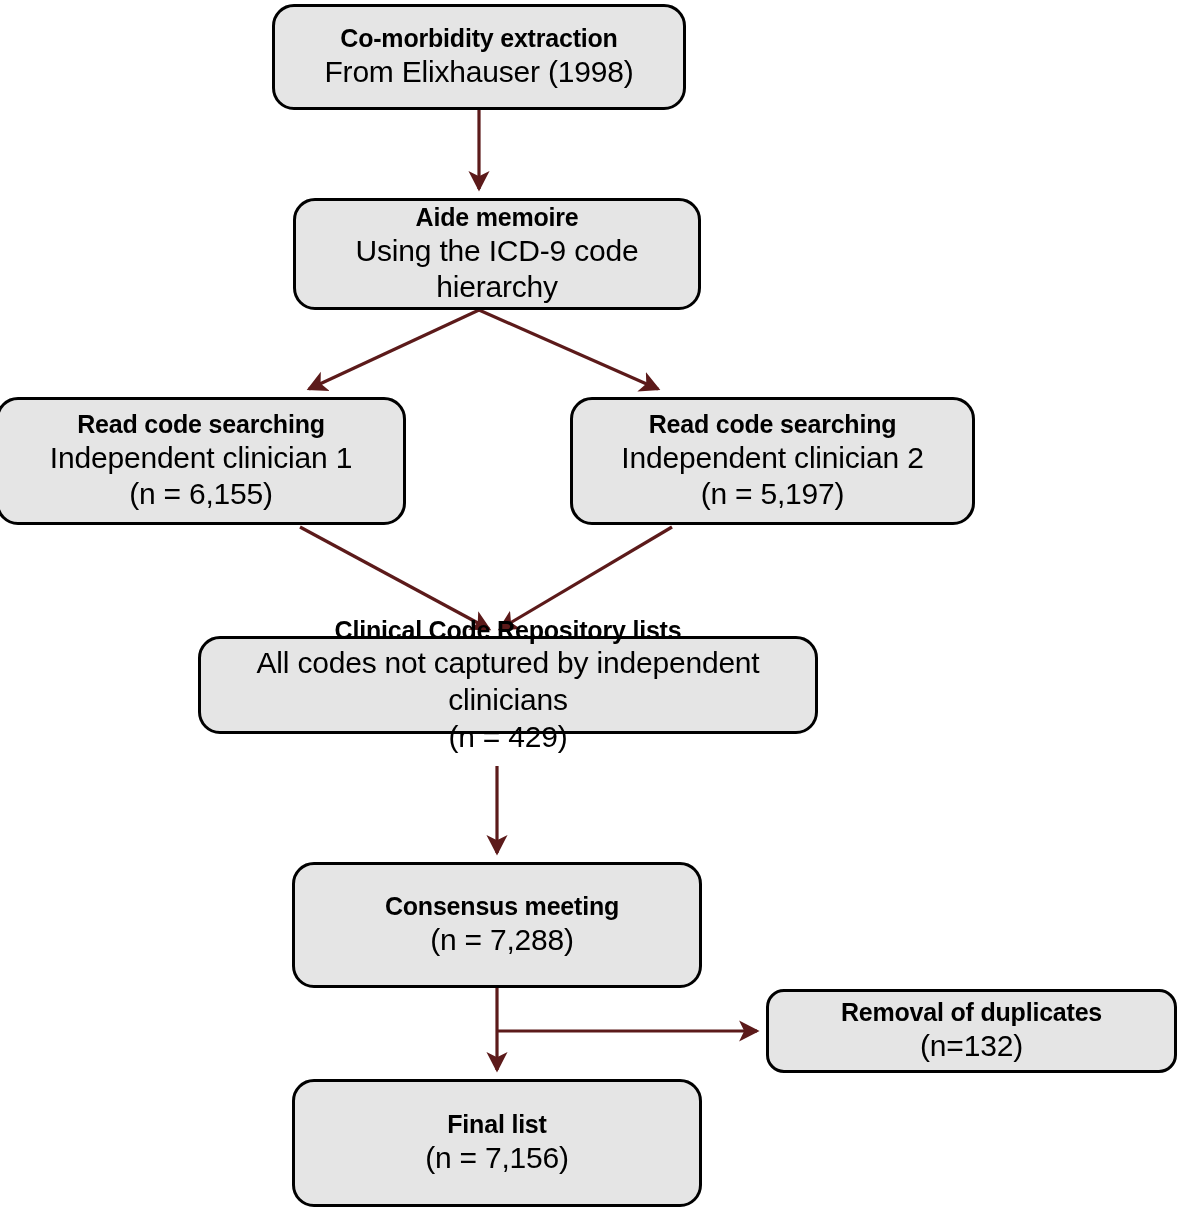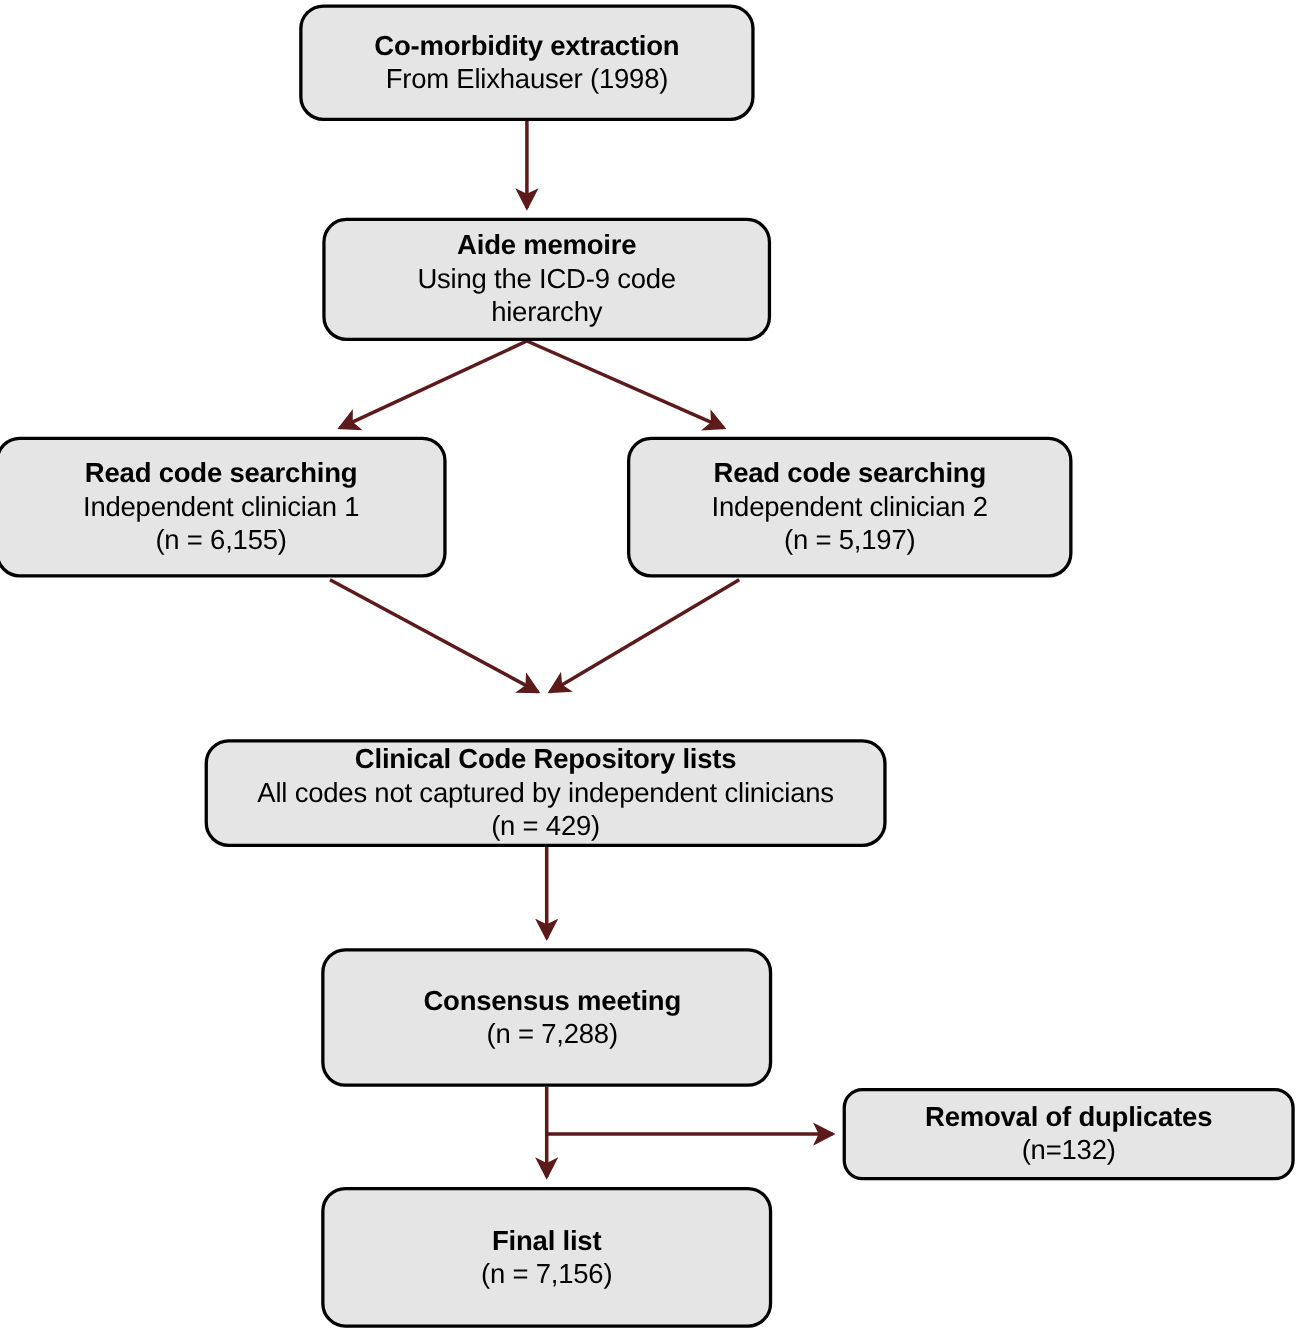--- a/index.html
+++ b/index.html
@@ -40,30 +40,30 @@
     padding: 4px 10px;
   }
   .node-title {
     font-weight: bold;
     font-size: 25px;
     line-height: 1.22;
     letter-spacing: -0.2px;
   }
   .node-line {
     font-weight: normal;
-    font-size: 25px;
+    font-size: 30px;
     line-height: 1.22;
     letter-spacing: -0.2px;
   }
   
   #node-comorbidity      { left: 272px; top: 4px;    width: 414px;  height: 106px; }
   #node-aide-memoire     { left: 277px; top: 198px;  width: 408px;  height: 112px; margin-left: 16px; }
   #node-clinician-1      { left: -4px;  top: 397px;  width: 410px;  height: 128px; }
   #node-clinician-2      { left: 570px; top: 397px;  width: 405px;  height: 128px; }
-  #node-repository       { left: 186px; top: 636px;  width: 620px;  height: 98px; margin-top: 36px; }
+  #node-repository       { left: 198px; top: 636px;  width: 620px;  height: 98px; }
   #node-consensus        { left: 292px; top: 862px;  width: 410px;  height: 126px; padding-left: 20px; }
   #node-removal          { left: 766px; top: 989px;  width: 411px;  height: 84px;  border-radius: 18px; text-align: right; }
   #node-final            { left: 292px; top: 1079px; width: 410px;  height: 128px; }
 </style>
 </head>
 <body>
 
 <div id="flowchart-canvas">
 
   <svg id="connector-layer" viewBox="0 0 1181 1212" width="1181" height="1212" xmlns="http://www.w3.org/2000/svg">

